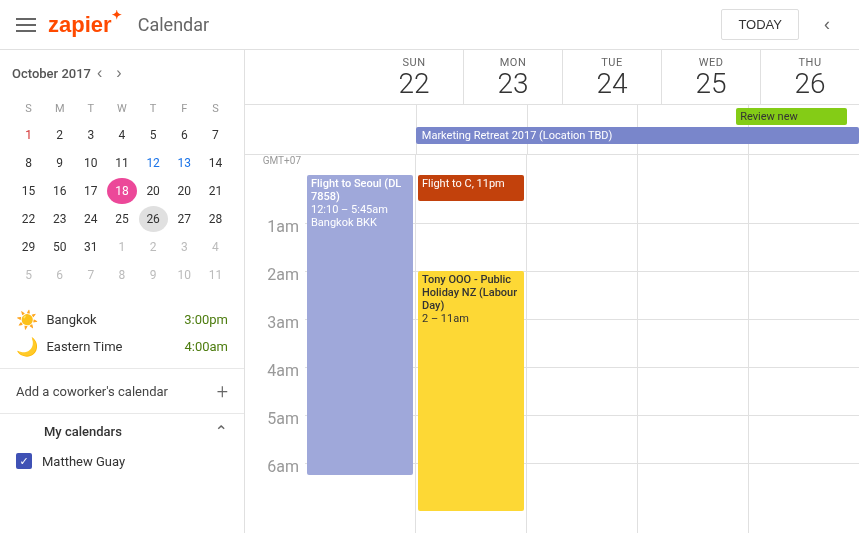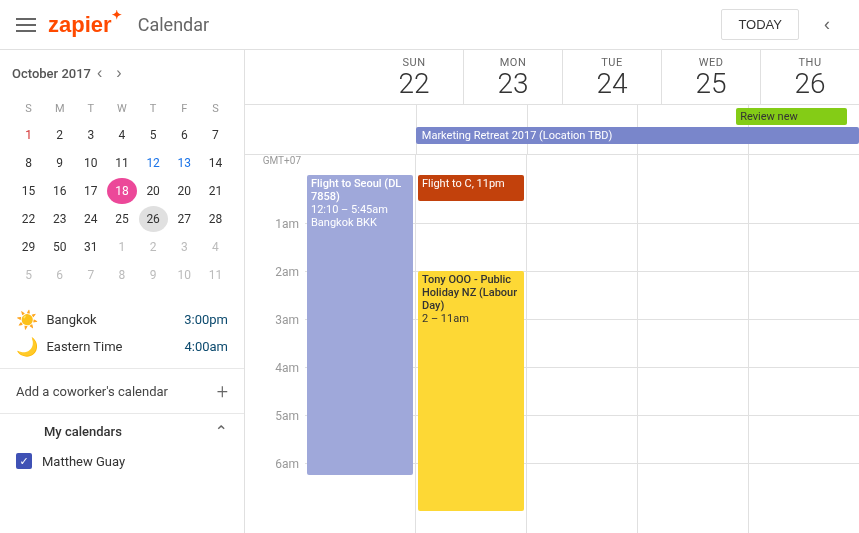--- a/index.html
+++ b/index.html
@@ -68,21 +68,21 @@
     .mini-cal-grid tbody td.other-month { color: #bbb; }
 
     
     .timezone-section { padding: 8px 16px 8px; }
     .timezone-row {
       display: flex; align-items: center; justify-content: space-between;
       padding: 3px 0;
     }
     .timezone-name { font-size: 13px; color: #333; }
     .timezone-icon { font-size: 18px; margin-right: 8px; }
-    .timezone-time { font-size: 13px; color: #0c4a6e; font-weight: 400; }
+    .timezone-time { font-size: 13px; color: #4d7c0f; font-weight: 400; }
     .timezone-left { display: flex; align-items: center; }
 
     
     .add-coworker {
       display: flex; align-items: center; justify-content: space-between;
       padding: 10px 16px; border-top: 1px solid #e8e8e8; cursor: pointer;
     }
     .add-coworker-label { font-size: 13px; color: #444; }
     .add-coworker-plus { font-size: 20px; color: #666; font-weight: 300; }
 
@@ -127,21 +127,21 @@
     .allday-label {
       width: 60px; flex-shrink: 0; font-size: 10px; color: #999;
       text-align: right; padding-right: 6px; padding-top: 6px;
     }
 
     
     .time-grid { flex: 1; overflow-y: auto; display: flex; position: relative; }
     .time-labels { width: 60px; flex-shrink: 0; }
     .time-label {
       height: 48px; text-align: right; padding-right: 6px;
-      font-size: 12px; color: #999; position: relative; top: -6px;
+      font-size: 16px; color: #999; position: relative; top: -6px;
     }
     .time-label:first-child { color: transparent; }
     .grid-cols { display: flex; flex: 1; position: relative; }
     .grid-col {
       flex: 1; border-left: 1px solid #e0e0e0; position: relative;
     }
 
     
     .event-block {
       position: absolute; border-radius: 2px; padding: 2px 4px;

